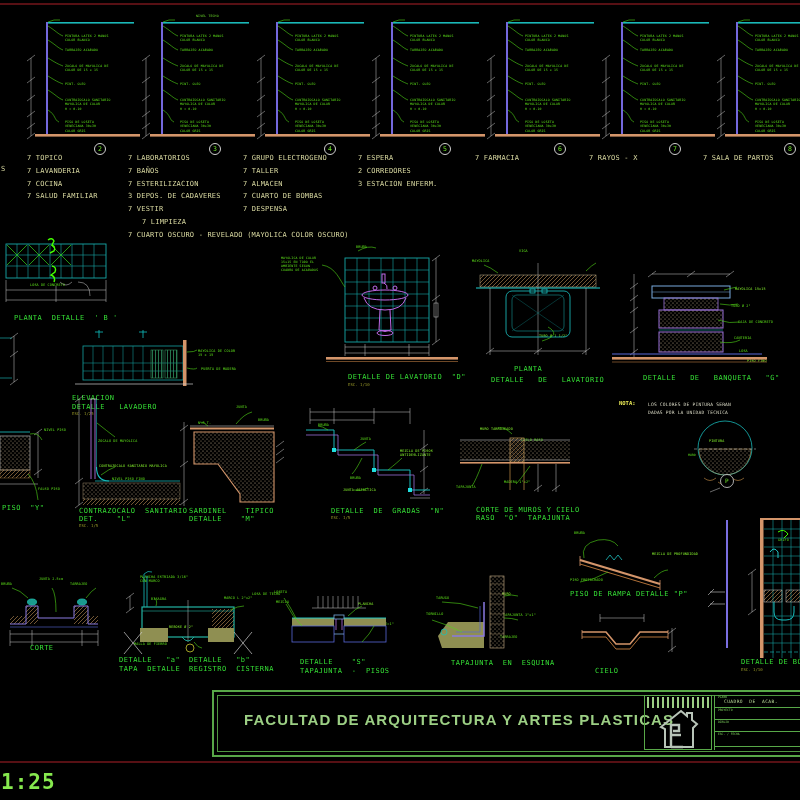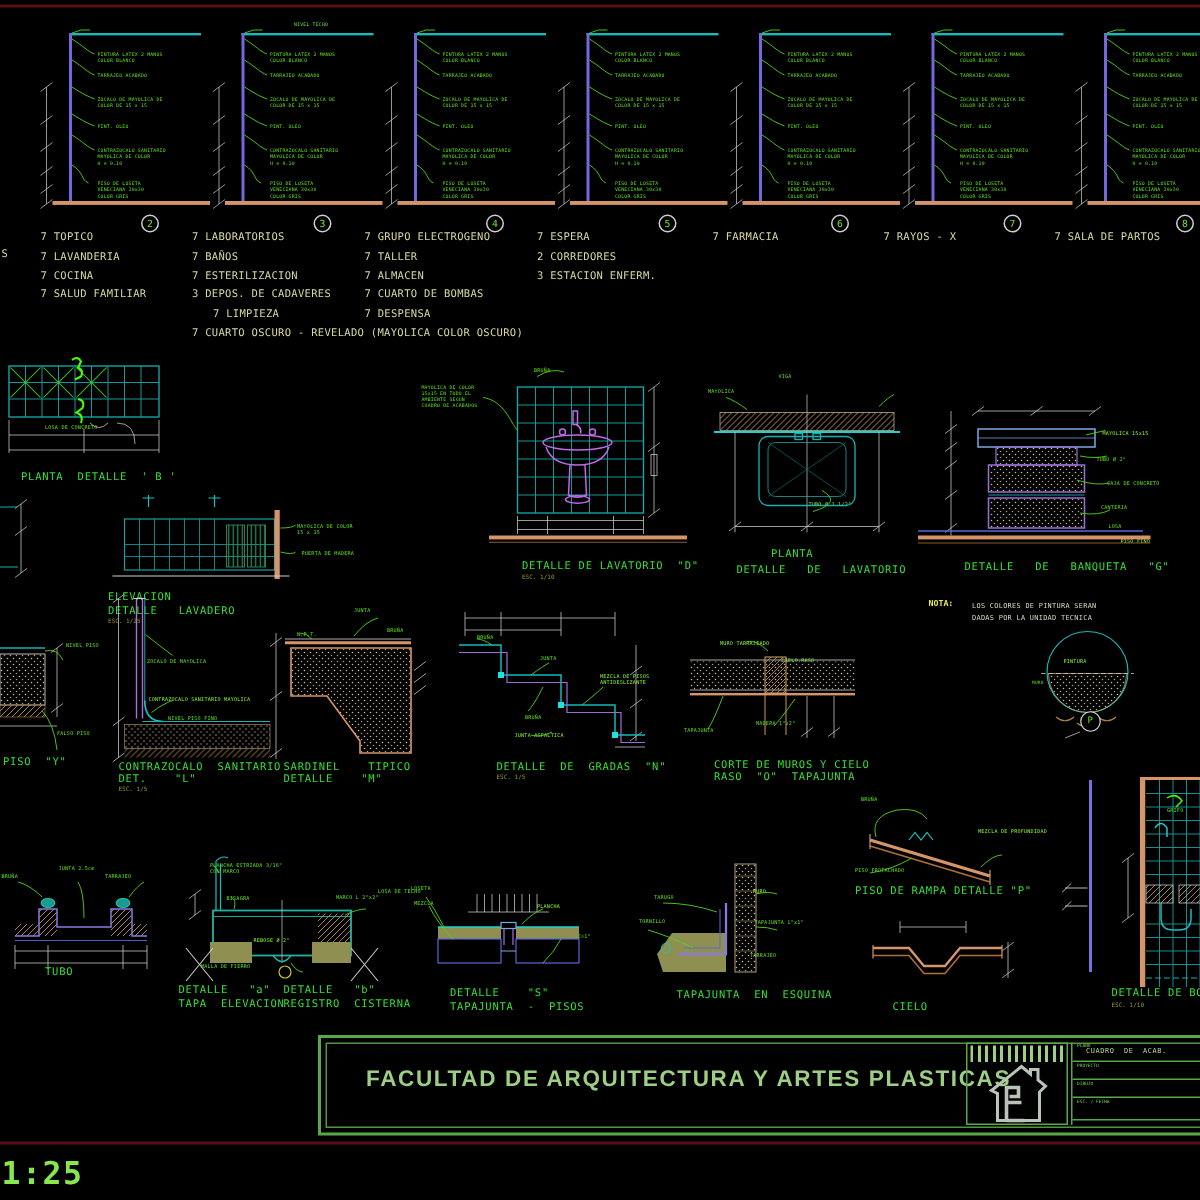--- a/index.html
+++ b/index.html
@@ -246,20 +246,21 @@
         <div class="roomitem">7 TOPICO</div>
         <div class="roomitem">7 LAVANDERIA</div>
         <div class="roomitem">7 COCINA</div>
         <div class="roomitem">7 SALUD FAMILIAR</div>
       </div>
       <div class="roomcol" style="left: 128px; top: 152px;">
         <div class="roomitem">7 LABORATORIOS</div>
         <div class="roomitem">7 BAÑOS</div>
         <div class="roomitem">7 ESTERILIZACION</div>
         <div class="roomitem">3 DEPOS. DE CADAVERES</div>
+        <div class="roomitem">7 VESTIR</div>
         <div class="roomitem" style="margin-left: 14px;">7 LIMPIEZA</div>
         <div class="roomitem">7 CUARTO OSCURO - REVELADO (MAYOLICA COLOR OSCURO)</div>
       </div>
       <div class="roomcol" style="left: 243px; top: 152px;">
         <div class="roomitem">7 GRUPO ELECTROGENO</div>
         <div class="roomitem">7 TALLER</div>
         <div class="roomitem">7 ALMACEN</div>
         <div class="roomitem">7 CUARTO DE BOMBAS</div>
         <div class="roomitem">7 DESPENSA</div>
       </div>
@@ -661,21 +662,21 @@
         <line x1="8" y1="74" x2="96" y2="74"></line>
       <line x1="8" y1="62" x2="8" y2="78"></line>
         <line x1="30" y1="62" x2="30" y2="78"></line>
         <line x1="80" y1="62" x2="80" y2="78"></line>
         <line x1="96" y1="62" x2="96" y2="78"></line>
     </g>
     <path d="M26,30 q-8,-8 -16,-10" fill="none" stroke="#50d818" stroke-width="0.6"></path>
     <path d="M54,44 q0,-18 -4,-24" fill="none" stroke="#50d818" stroke-width="0.6"></path>
     <path d="M84,30 q6,-8 10,-10" fill="none" stroke="#50d818" stroke-width="0.6"></path>
   </svg>
-  <div class="lbl" style="left:30px;top:644px">TUBO</div>
+  <div class="lbl" style="left:30px;top:644px">CORTE</div>
 
   <svg class="abs" style="left:112px;top:562px" width="155" height="100" viewBox="0 0 155 100">
     <line x1="32" y1="12" x2="32" y2="45" stroke="#18c0c0" stroke-width="0.8"></line>
     <line x1="35" y1="14" x2="35" y2="45" stroke="#18c0c0" stroke-width="0.8"></line>
     <path d="M32,12 q4,-4 8,-2" fill="none" stroke="#18c0c0" stroke-width="0.7"></path>
     <g stroke="#cfcfcf" stroke-width="0.5" fill="none">
       <line x1="18" y1="34" x2="18" y2="48"></line>
         <line x1="14" y1="37" x2="22" y2="31"></line>
         <line x1="14" y1="51" x2="22" y2="45"></line>
     </g>
@@ -694,21 +695,21 @@
     <path d="M70,75 q6,8 12,0" fill="none" stroke="#22b2a2" stroke-width="0.9"></path>
     <circle cx="78" cy="86" r="4" fill="none" stroke="#c8c830" stroke-width="0.8"></circle>
     <g fill="none" stroke="#50d818" stroke-width="0.6">
       <path d="M34,20 q-2,-4 -4,-5"></path>
         <path d="M44,44 q2,-6 -2,-8"></path>
       <path d="M118,48 q8,-4 14,-4"></path>
         <path d="M82,80 q4,6 8,6"></path>
     </g>
   </svg>
   <div class="lbl" style="left:119px;top:656px">DETALLE   "a"</div>
-  <div class="lbl" style="left:119px;top:665px">TAPA  ELEVACION</div>
+  <div class="lbl" style="left:119px;top:665px">TAPA  DETALLE</div>
   <div class="lbl" style="left:189px;top:656px">DETALLE   "b"</div>
   <div class="lbl" style="left:189px;top:665px">REGISTRO  CISTERNA</div>
 
   <svg class="abs" style="left:282px;top:588px" width="115" height="68" viewBox="0 0 115 68">
     <g stroke="#cfcfcf" stroke-width="0.5" fill="none">
       <line x1="30" y1="20" x2="84" y2="20"></line>
       <line x1="36" y1="8" x2="36" y2="20"></line>
         <line x1="41" y1="8" x2="41" y2="20"></line>
         <line x1="46" y1="8" x2="46" y2="20"></line>
       <line x1="51" y1="8" x2="51" y2="20"></line>

